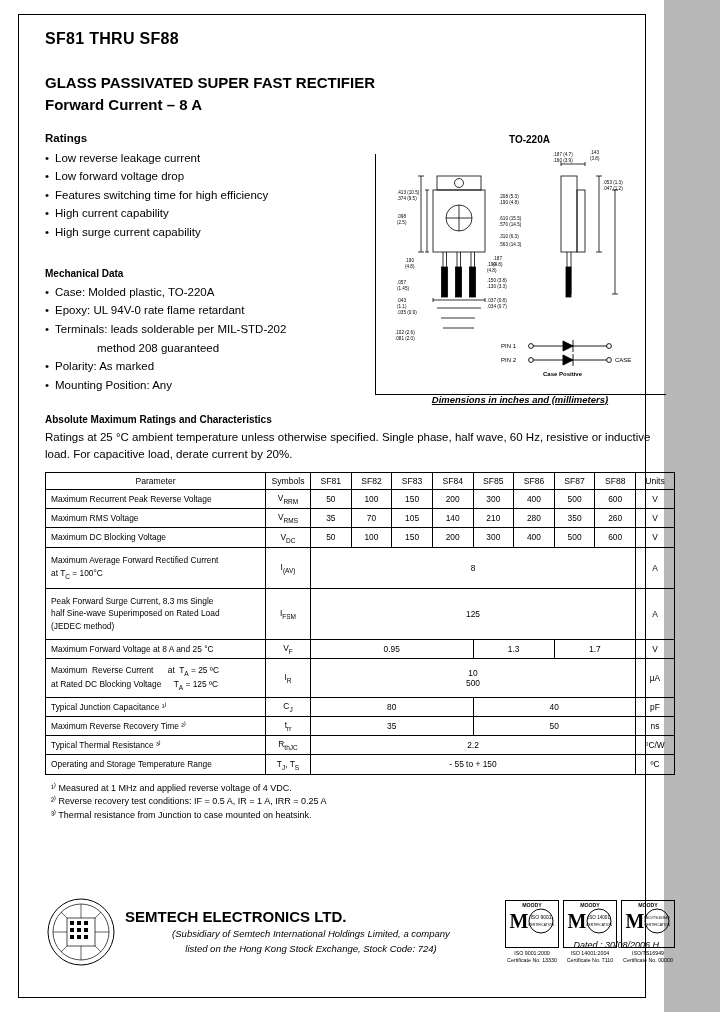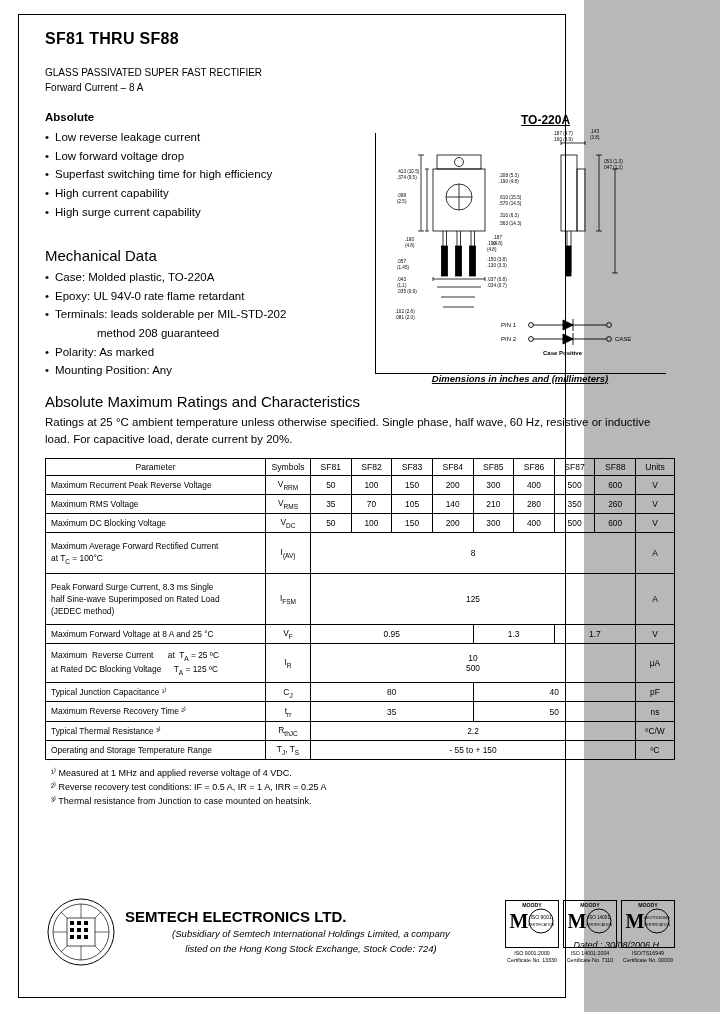--- a/index.html
+++ b/index.html
@@ -1,51 +1,51 @@
 <!DOCTYPE html>
 <html><head>
 <meta charset="utf-8">
 <style>
   html, body { margin:0; padding:0; background:#b8b8b8; }
   body { font-family:"Liberation Sans", sans-serif; }
   .page {
-    width:584px; height:1012px; background:#ffffff; position:relative;
+    width:664px; height:1012px; background:#ffffff; position:relative;
     box-sizing:border-box;
   }
   .frame {
     position:absolute; left:18px; top:14px; right:18px; bottom:14px;
     border:1px solid #000; box-sizing:border-box;
   }
   .inner { position:absolute; left:45px; top:30px; width:630px; }
 
   .title { font-size:16px; font-weight:bold; letter-spacing:0.3px; }
-  .sub { font-size:10px; font-weight:normal; line-height:1.45; margin-top:18px; }
+  .sub { font-size:15px; font-weight:bold; line-height:1.45; margin-top:24px; }
 
   .cols { display:flex; margin-top:16px; }
   .leftcol { width:330px; }
   .rightcol { width:300px; position:relative; }
 
   .h3 { font-size:11.5px; font-weight:bold; margin-bottom:5px; }
   ul.bul { list-style:none; margin:0 0 0 0; padding:0; }
   ul.bul li { font-size:11.5px; line-height:1.62; }
   ul.bul li:before { content:"\2022"; margin-right:6px; }
   ul.bul li.nobullet:before { content:""; margin-right:0; }
   .indent { padding-left:52px; }
 
-  .sec-title { font-size:15px; font-weight:normal; margin:18px 0 4px 0; }
+  .sec-title { font-size:10px; font-weight:bold; margin:18px 0 4px 0; }
   .para { font-size:11.5px; line-height:1.5; }
 
   
   .pkg { position:relative; height:270px; }
   .pkgbox {
     position:absolute; left:0px; top:22px; width:290px; height:240px;
     border-left:1px solid #000; border-bottom:1px solid #000;
   }
-  .to220 { position:absolute; left:146px; top:2px; font-size:12px; font-weight:bold;
-           text-decoration:underline; }
+  .to220 { position:absolute; left:134px; top:2px; font-size:10px; font-weight:bold;
+           }
   .dimcap { position:absolute; left:2px; top:262px; width:286px; text-align:center;
             font-size:9.5px; font-weight:bold; font-style:italic; text-decoration:underline; }
   .svgwrap { position:absolute; left:0; top:10px; }
   .dimtxt { font-size:4.6px; fill:#000; font-family:"Liberation Sans", sans-serif; }
   .lbl { font-size:6px; fill:#000; font-family:"Liberation Sans", sans-serif; }
 
   
   table.rt { border-collapse:collapse; width:630px; margin-top:9px; font-size:8.4px; }
   table.rt td, table.rt th { border:1px solid #000; padding:3px 2px; text-align:center;
      vertical-align:middle; font-weight:normal; }
@@ -85,25 +85,25 @@
     <div class="title">SF81 THRU SF88</div>
 
     <div class="sub">
       <div>GLASS PASSIVATED SUPER FAST RECTIFIER</div>
       <div>Forward Current – 8 A</div>
     </div>
 
     <div class="cols">
 
       <div class="leftcol">
-        <div class="h3">Absolute</div>
+        <div class="h3">Ratings</div>
         <ul class="bul">
           <li>Low reverse leakage current</li>
           <li>Low forward voltage drop</li>
-          <li>Superfast switching time for high efficiency</li>
+          <li>Features switching time for high efficiency</li>
           <li>High current capability</li>
           <li>High surge current capability</li>
         </ul>
 
         <div class="sec-title" style="margin-top:26px;">Mechanical Data</div>
         <ul class="bul">
           <li>Case:  Molded plastic, TO-220A</li>
           <li>Epoxy:  UL 94V-0 rate flame retardant</li>
           <li>Terminals: leads solderable per MIL-STD-202</li>
           <li class="nobullet indent">method 208 guaranteed</li>

